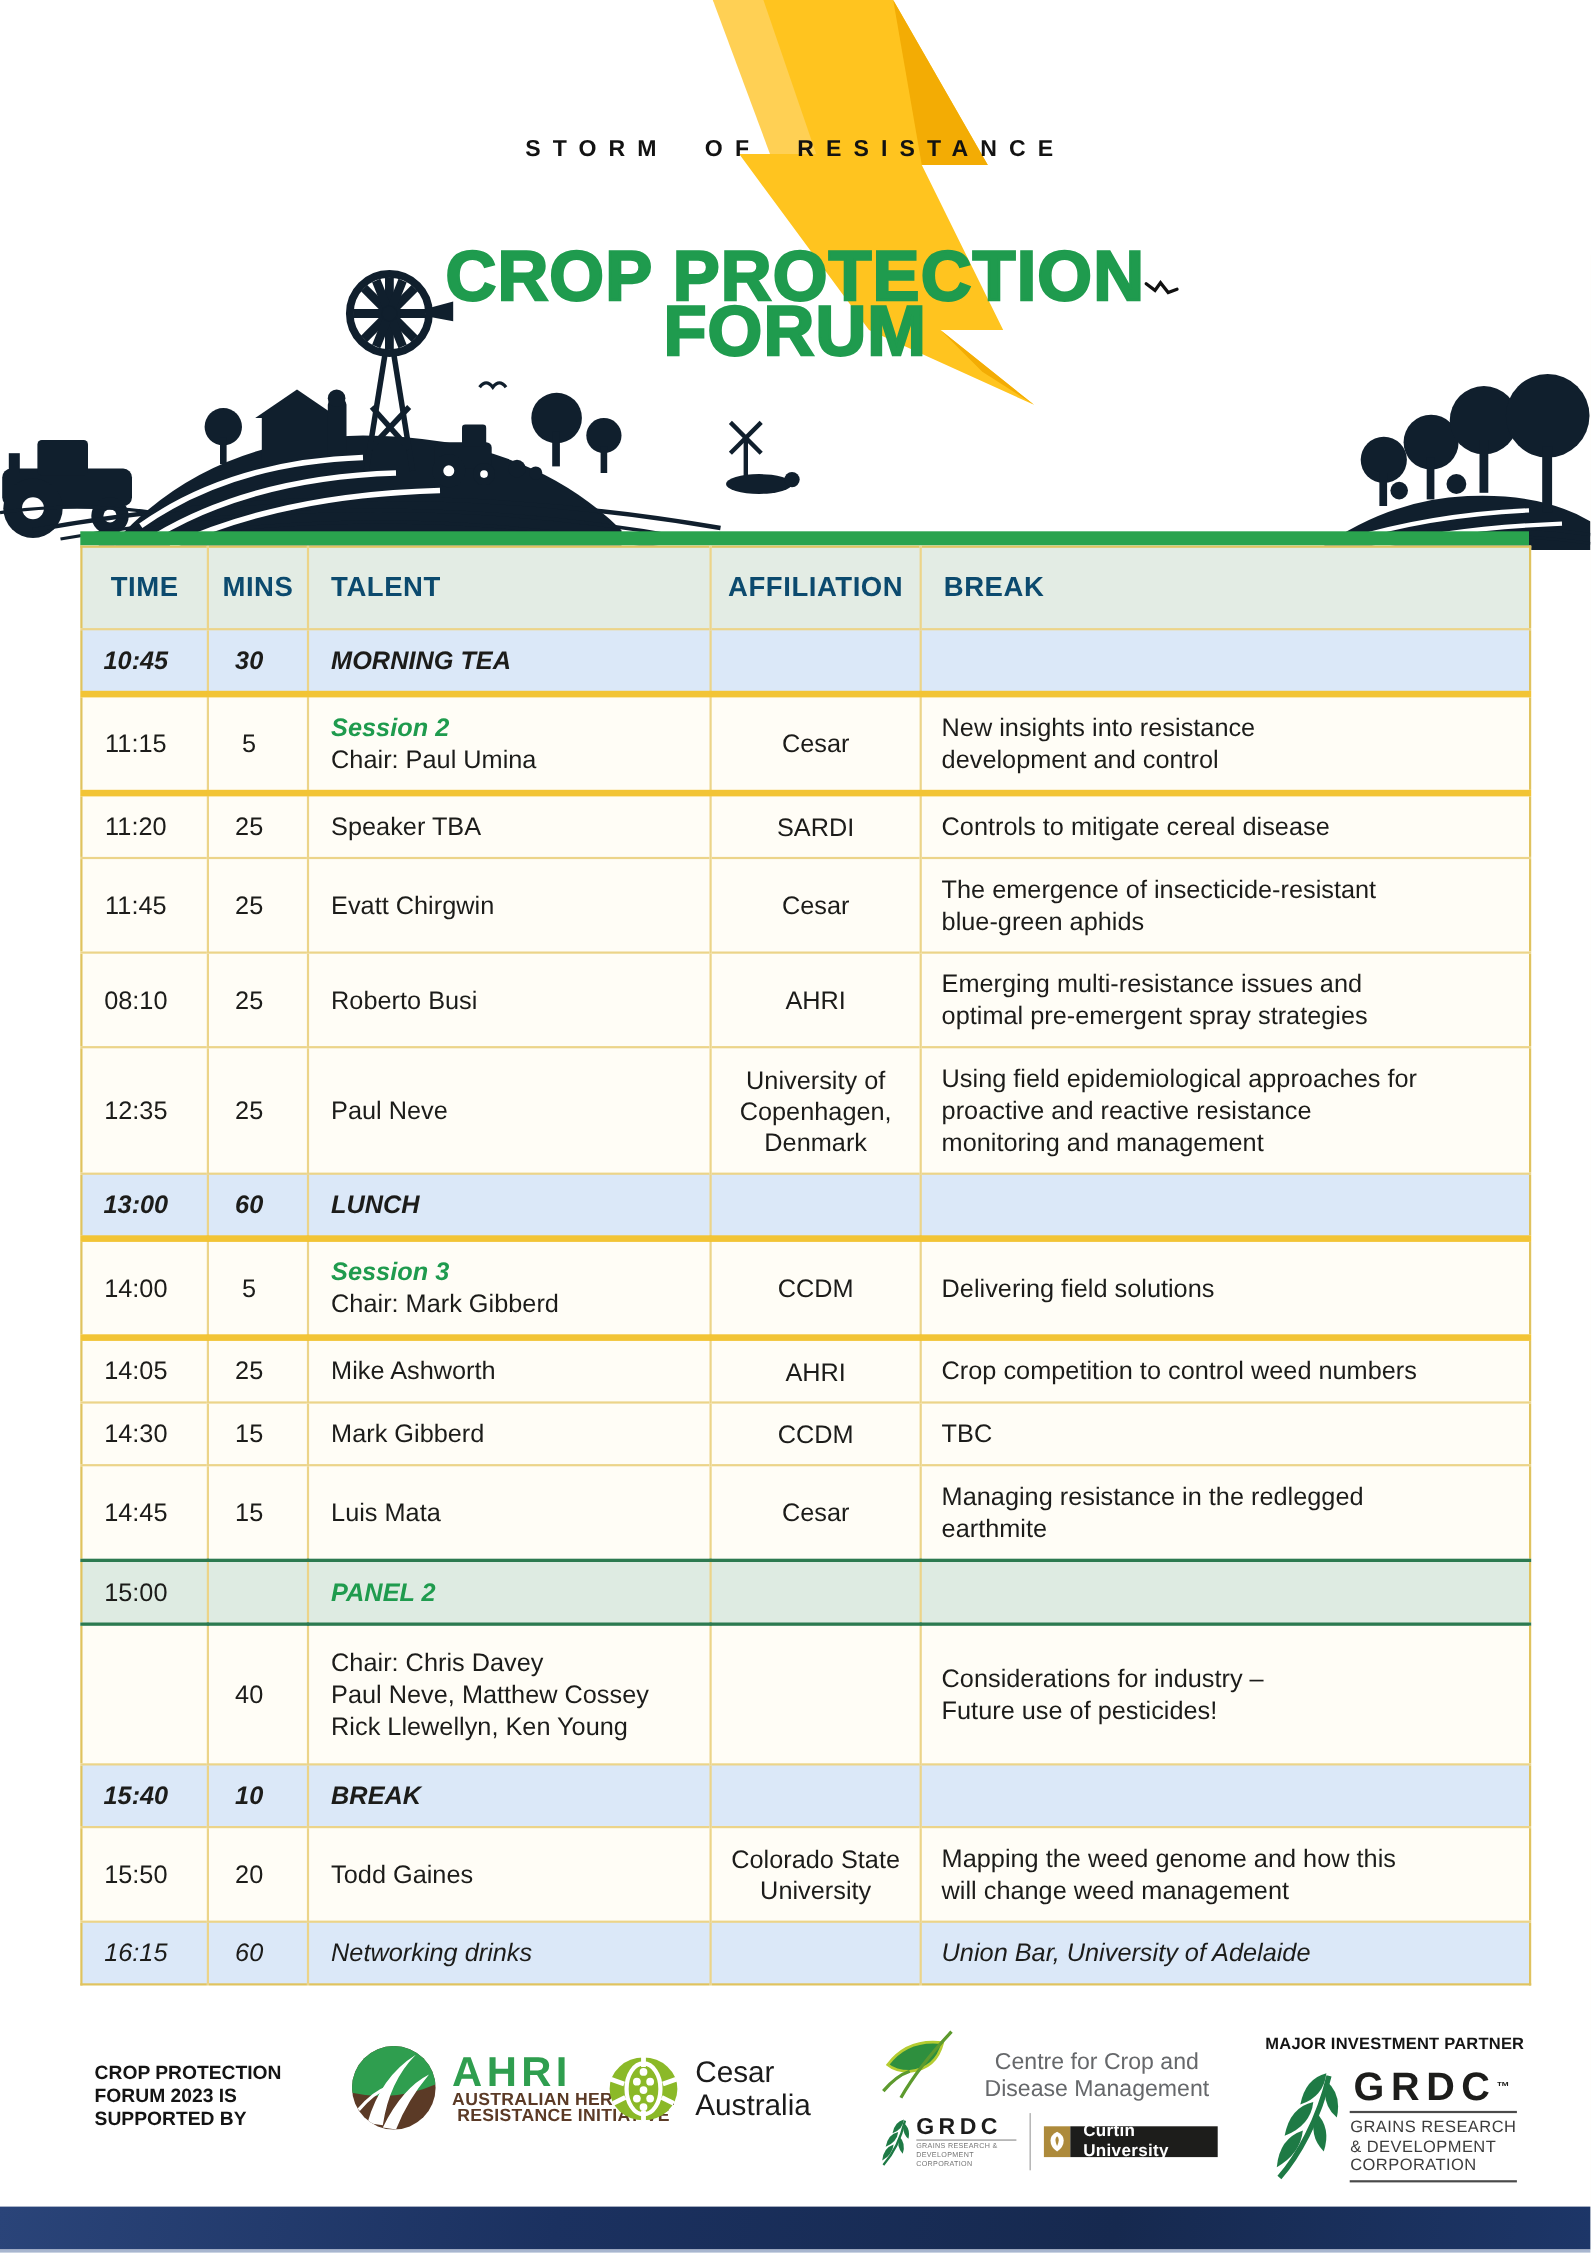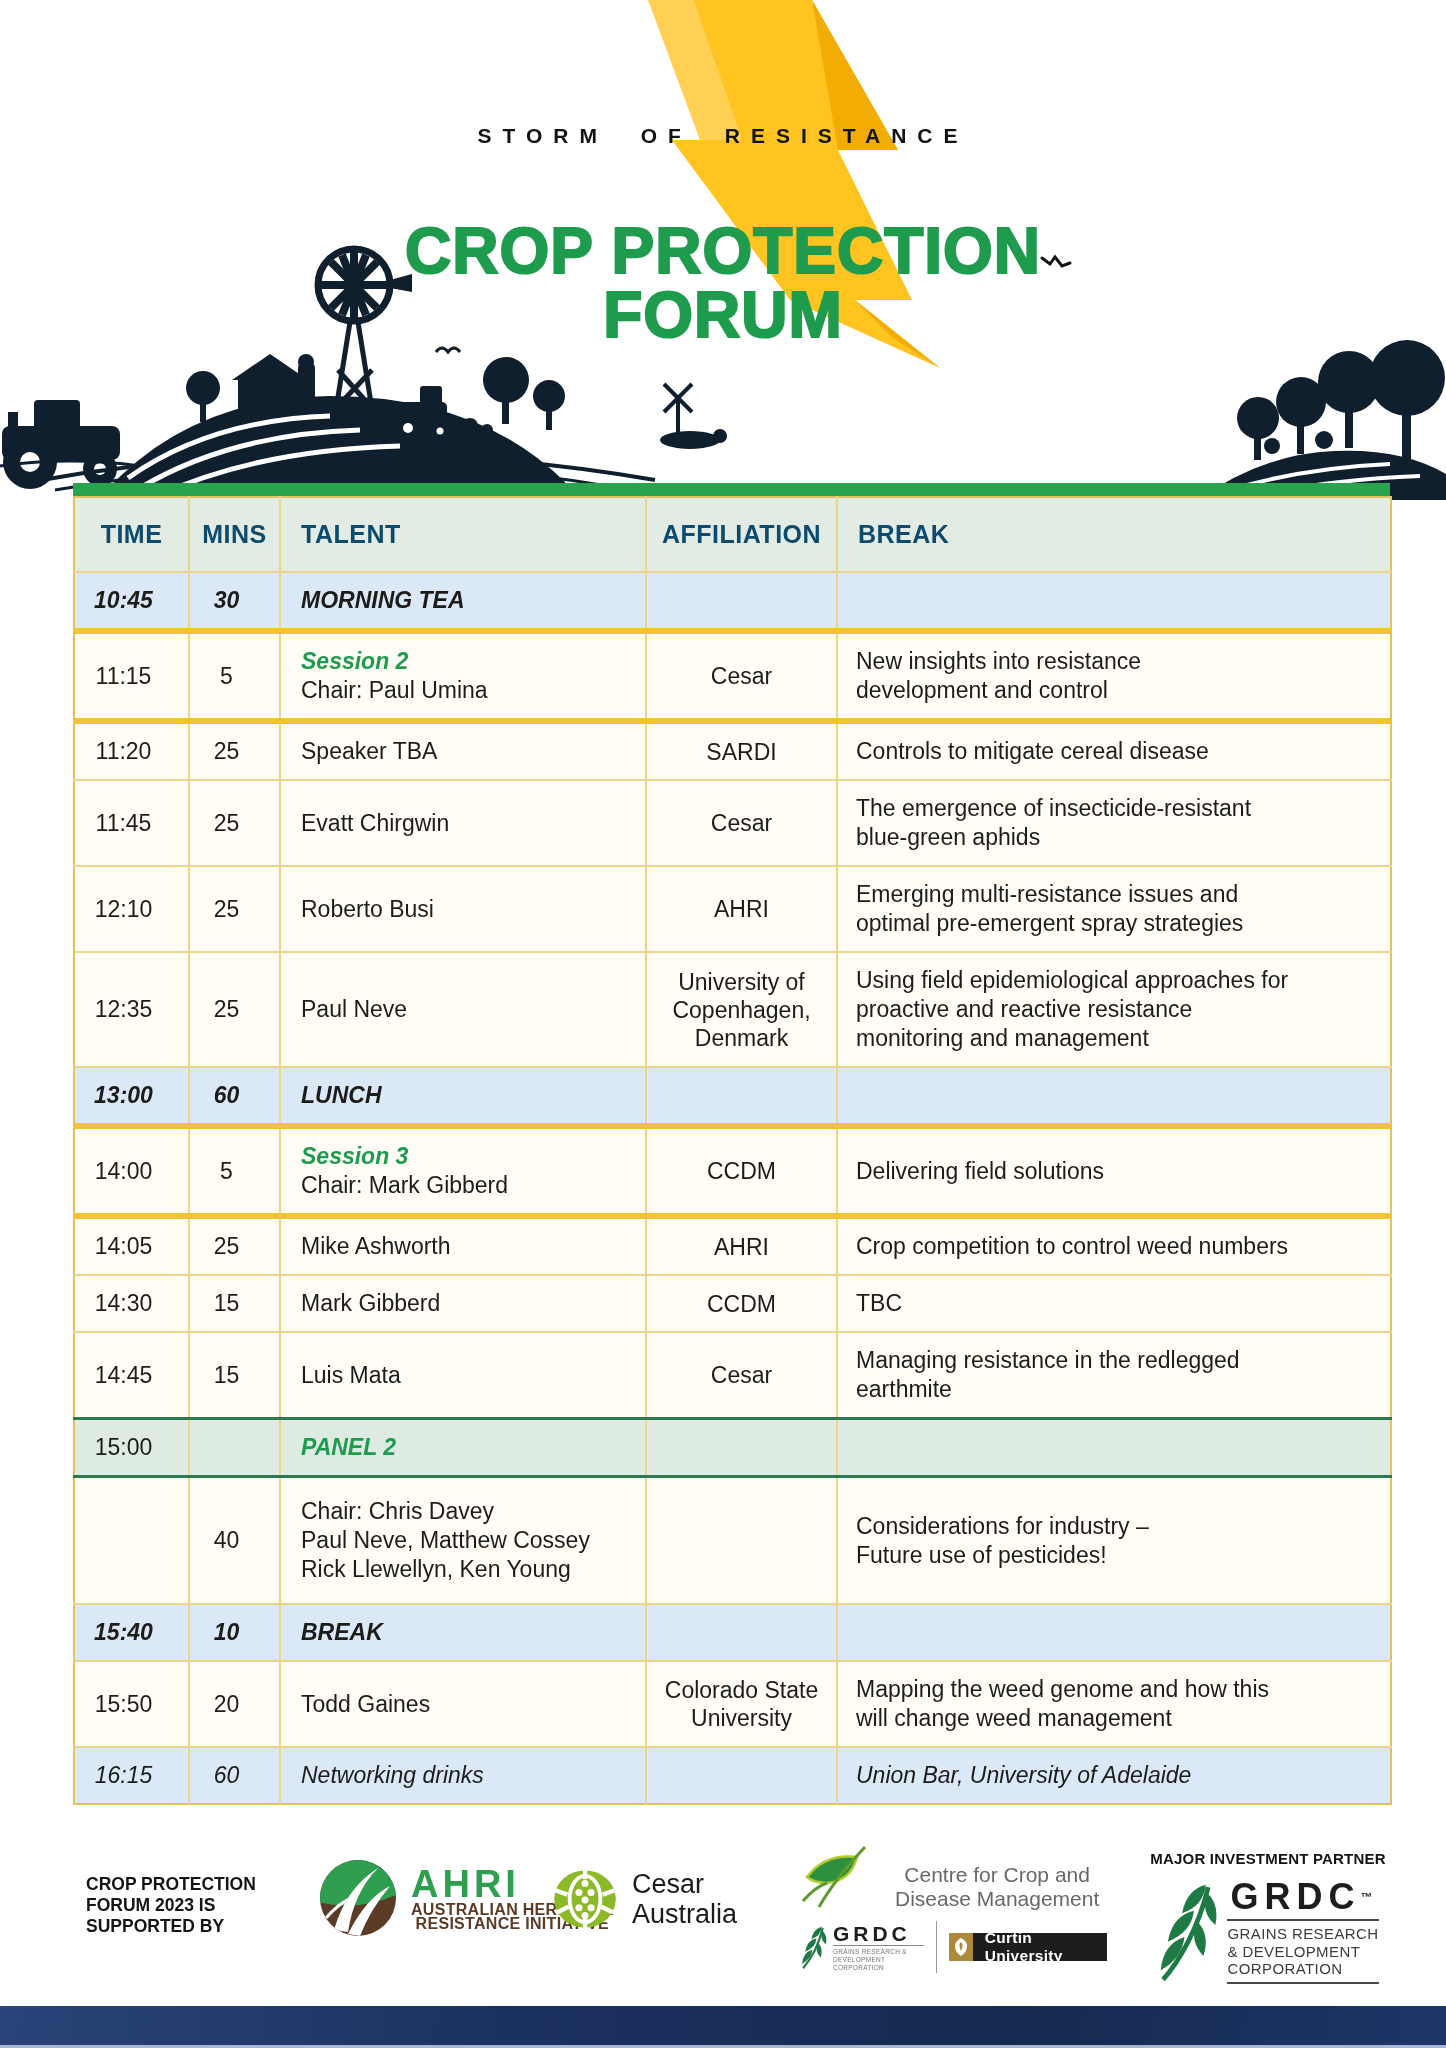--- a/index.html
+++ b/index.html
@@ -15,21 +15,21 @@
     position:absolute; top:124px; left:0; width:1446px; text-align:center;
     font-size:21px; font-weight:bold; color:#121212;
     letter-spacing:11px; word-spacing:16px;
   }
   .title-line {
     position:absolute; left:0; width:1446px; text-align:center;
     color:#1f9b4e; font-weight:bold; font-size:64px; letter-spacing:1px;
     -webkit-text-stroke:2.2px #1f9b4e;
   }
   .title-top { top:214px; }
-  .title-bottom { top:278px; }
+  .title-bottom { top:264px; }
   .farm-svg { position:absolute; top:230px; left:0; }
 
   
   .green-bar { position:absolute; top:483px; left:73px; width:1317px; height:13px; background:#2aa34e; }
   table.schedule {
     position:absolute; top:496px; left:73px; width:1317px;
     border-collapse:collapse; table-layout:fixed;
     font-size:23px; background:#fffdf6; border:2px solid #e0c35f;
   }
   th {
@@ -249,21 +249,21 @@
       </tr>
       <tr class="kind-normal">
         <td class="col-time">11:45</td>
         <td class="col-mins">25</td>
         <td class="col-talent">Evatt Chirgwin</td>
         <td class="col-affiliation">Cesar</td>
         <td class="col-theme">The emergence of insecticide-resistant
 blue-green aphids</td>
       </tr>
       <tr class="kind-normal">
-        <td class="col-time">12:10</td>
+        <td class="col-time">08:10</td>
         <td class="col-mins">25</td>
         <td class="col-talent">Roberto Busi</td>
         <td class="col-affiliation">AHRI</td>
         <td class="col-theme">Emerging multi-resistance issues and
 optimal pre-emergent spray strategies</td>
       </tr>
       <tr class="kind-normal">
         <td class="col-time">12:35</td>
         <td class="col-mins">25</td>
         <td class="col-talent">Paul Neve</td>

